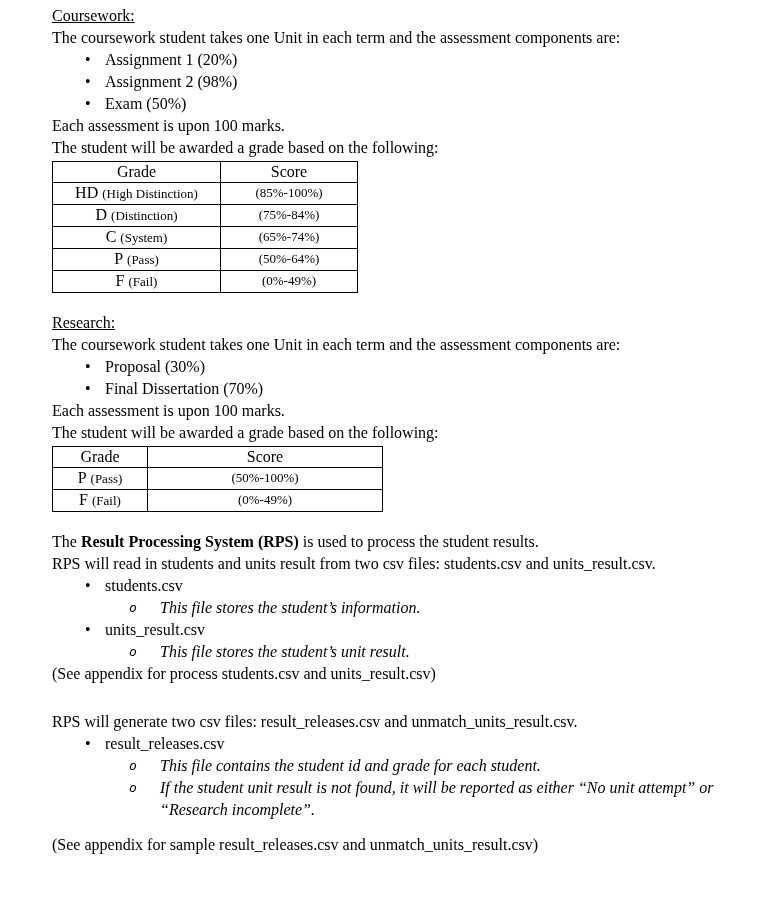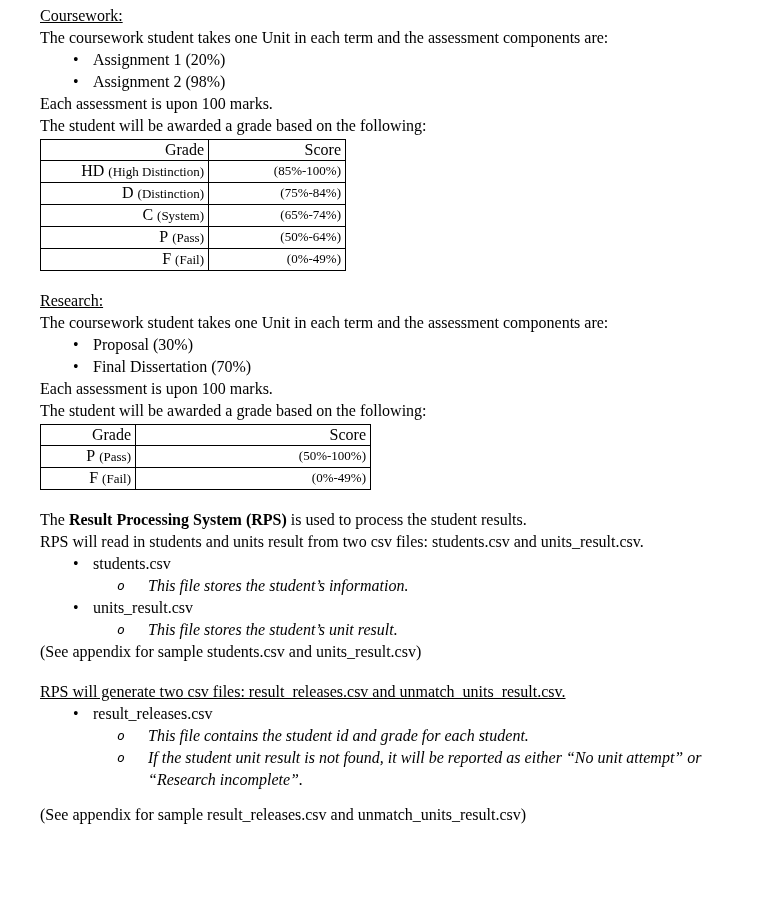--- a/index.html
+++ b/index.html
@@ -6,21 +6,21 @@
   html, body { background: #ffffff; }
   body {
     width: 769px;
     height: 922px;
     overflow: hidden;
     font-family: "Liberation Serif", serif;
     font-size: 16px;
     line-height: 22px;
     color: #000000;
   }
-  .page { padding: 5px 55px 0 40px; }
+  .page { padding: 5px 55px 0 52px; }
 
   .heading {
     font-weight: normal;
     text-decoration: underline;
   }
   .para { margin: 0; }
 
   
   .blist { list-style: none; }
   .b1 { display: flex; justify-content: flex-end; }
@@ -41,53 +41,56 @@
   .b1 > span, .b2 > span { flex: 1 1 auto; }
 
   
   table.gtable {
     border-collapse: collapse;
     margin-top: 2px;
   }
   table.gtable th, table.gtable td {
     border: 1px solid #000000;
     padding: 0 4px;
-    text-align: right;
+    text-align: center;
     font-weight: normal;
     vertical-align: top;
     line-height: 20px;
   }
   .t-coursework .col-grade { width: 168px; }
   .t-coursework .col-score { width: 137px; }
   .t-research  .col-grade { width: 95px; }
   .t-research  .col-score { width: 235px; }
   .small { font-size: 13px; margin-top: 48px; }
   .lbl { margin-left: 4px; }
 
   
   .sec-research { margin-top: 19px; }
   .sec-rps { margin-top: 19px; }
-  .para-gap { margin-top: 18px; text-decoration: underline; }
+  .para-gap { margin-top: 26px; }
   .appendix-final { margin-top: 13px; }
   b { font-weight: bold; margin-top: 20px; }
 </style>
 </head>
 <body>
 
 <div class="page">
 
   <section class="sec sec-coursework">
     <div class="heading">Coursework:</div>
     <p class="para">The coursework student takes one Unit in each term and the assessment components are:</p>
     <ul class="blist">
       <li class="b1">
           <span>Assignment 1 (20%)</span>
         </li>
       <li class="b1">
           <span>Assignment 2 (98%)</span>
+        </li>
+      <li class="b1">
+          <span>Exam (50%)</span>
         </li>
     </ul>
     <p class="para">Each assessment is upon 100 marks.</p>
     <p class="para">The student will be awarded a grade based on the following:</p>
 
     <table class="gtable t-coursework">
       <tbody>
           <tr>
         <th class="col-grade">Grade</th>
         <th class="col-score">Score</th>
@@ -159,21 +162,21 @@
       <li class="b2">
           <span>This file stores the student’s information.</span>
         </li>
       <li class="b1">
           <span>units_result.csv</span>
         </li>
       <li class="b2">
           <span>This file stores the student’s unit result.</span>
         </li>
     </ul>
-    <p class="para">(See appendix for sample students.csv and units_result.csv)</p>
+    <p class="para">(See appendix for process students.csv and units_result.csv)</p>
 
     <p class="para para-gap">RPS will generate two csv files: result_releases.csv and unmatch_units_result.csv.</p>
     <ul class="blist">
       <li class="b1">
           <span>result_releases.csv</span>
         </li>
       <li class="b2">
           <span>This file contains the student id and grade for each student.</span>
         </li>
       <li class="b2">

